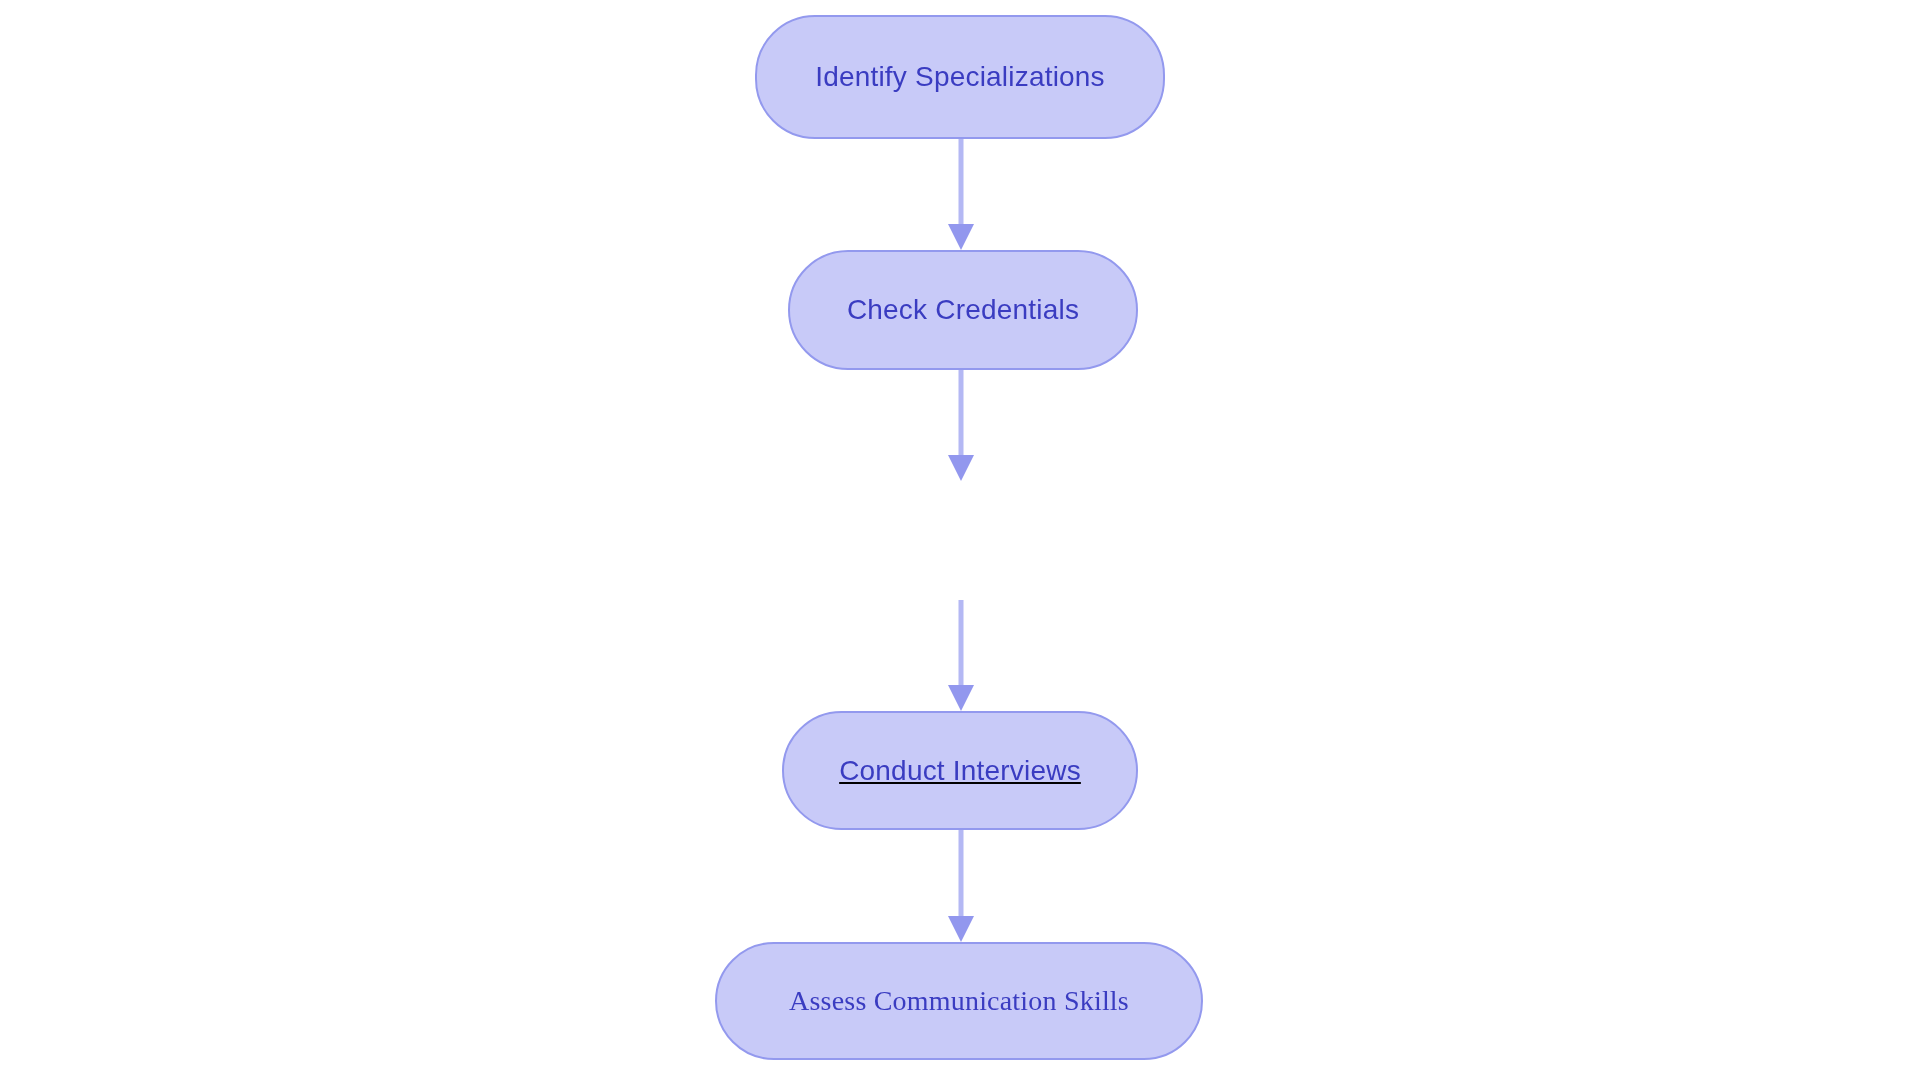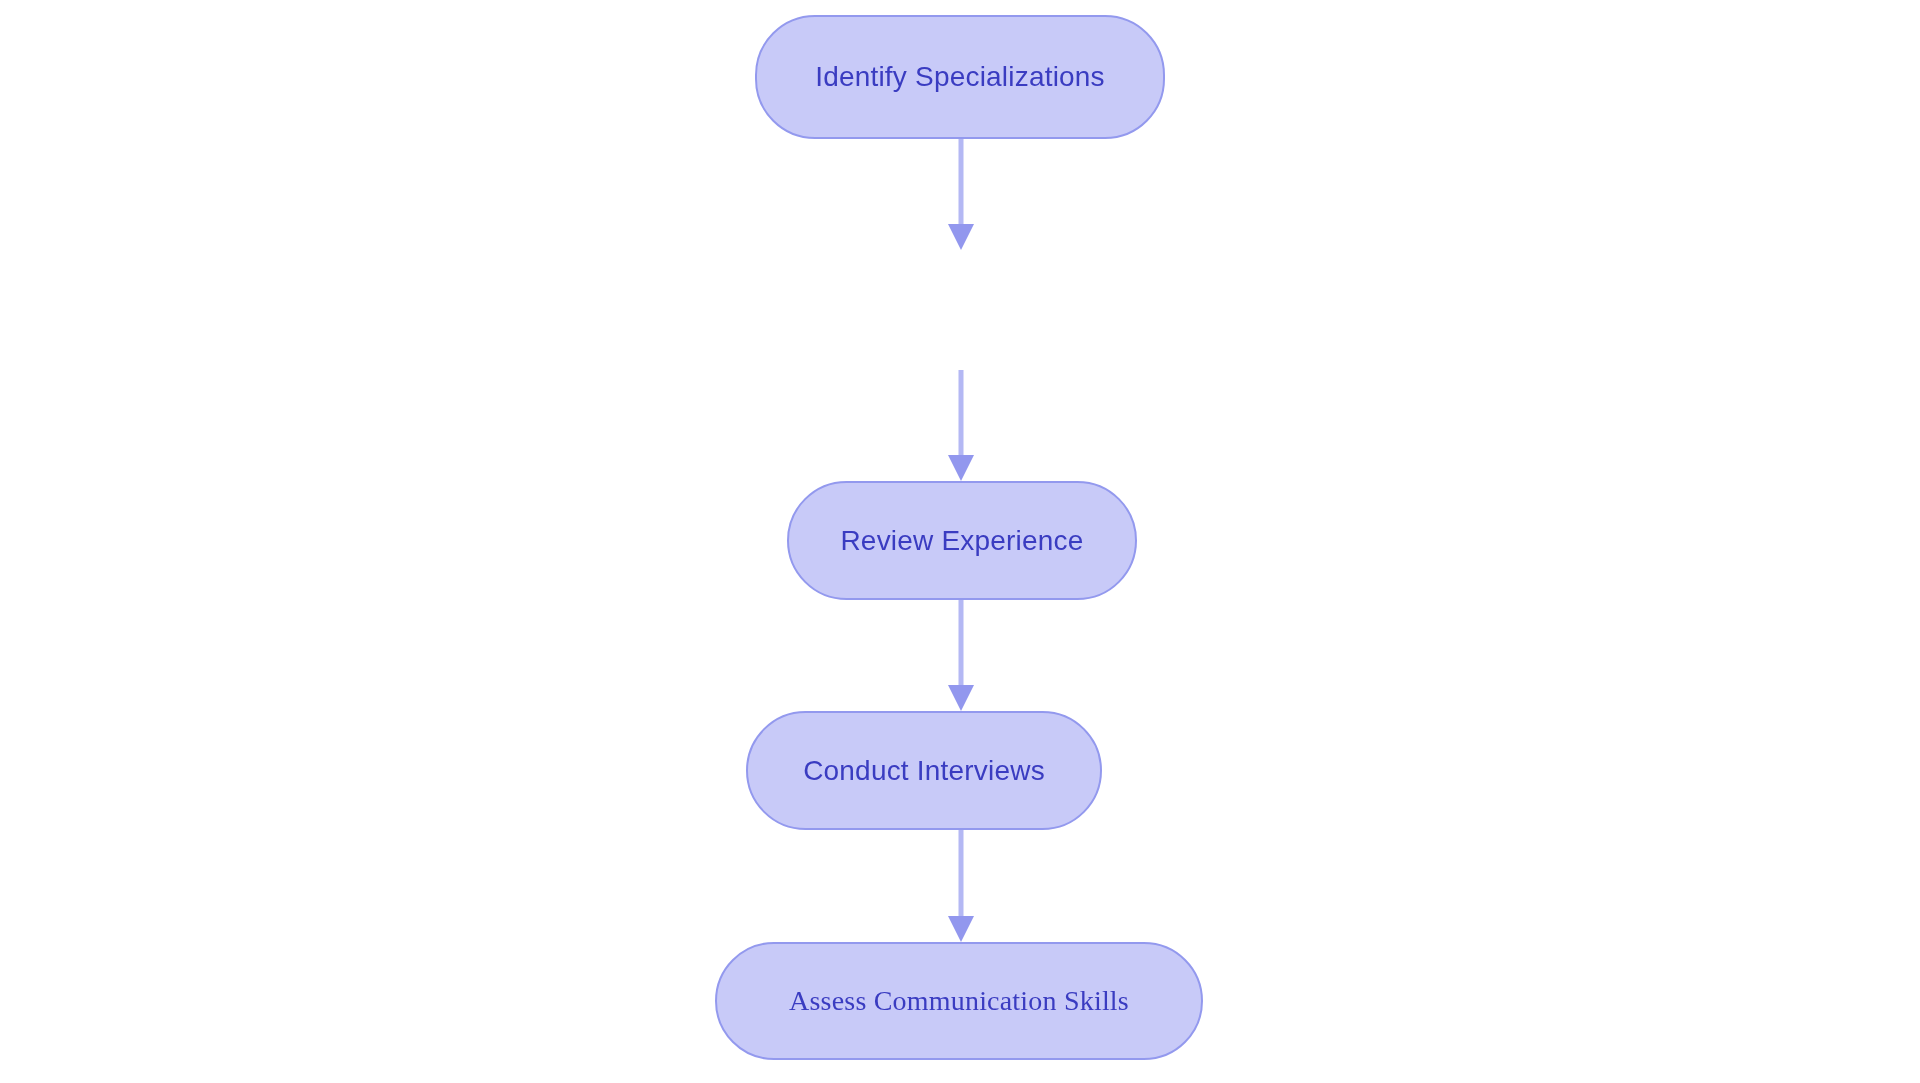--- a/index.html
+++ b/index.html
@@ -36,21 +36,21 @@
     font-size: 28px;
     letter-spacing: 0.2px;
     white-space: nowrap;
     text-align: center;
   }
 
   
   .n1 { left: 755px; top: 15px;  width: 410px; height: 124px; }
   .n2 { left: 788px; top: 250px; width: 350px; height: 120px; }
   .n3 { left: 787px; top: 481px; width: 350px; height: 119px; }
-  .n4 { left: 746px; top: 711px; width: 356px; height: 119px; }
+  .n4 { left: 782px; top: 711px; width: 356px; height: 119px; text-decoration: underline; }
   .n5 { left: 715px; top: 942px; width: 488px; height: 118px; font-family: Liberation Serif, serif; }
 
   .arrow {
     position: absolute;
     left: 948px;           
     width: 26px;
   }
   .a1 { top: 139px; height: 111px; }
   .a2 { top: 370px; height: 111px; }
   .a3 { top: 600px; height: 111px; }
@@ -83,29 +83,29 @@
 
   <div class="node n1">
     <span class="node-label">Identify Specializations</span>
   </div>
 
   <div class="arrow a1">
     <div class="arrow-line"></div>
     <div class="arrow-head"></div>
   </div>
 
+  <div class="node n2">
+    <span class="node-label">Check Credentials</span>
+  </div>
 
   <div class="arrow a2">
     <div class="arrow-line"></div>
     <div class="arrow-head"></div>
   </div>
 
-  <div class="node n3">
-    <span class="node-label">Review Experience</span>
-  </div>
 
   <div class="arrow a3">
     <div class="arrow-line"></div>
     <div class="arrow-head"></div>
   </div>
 
   <div class="node n4">
     <span class="node-label">Conduct Interviews</span>
   </div>
 

